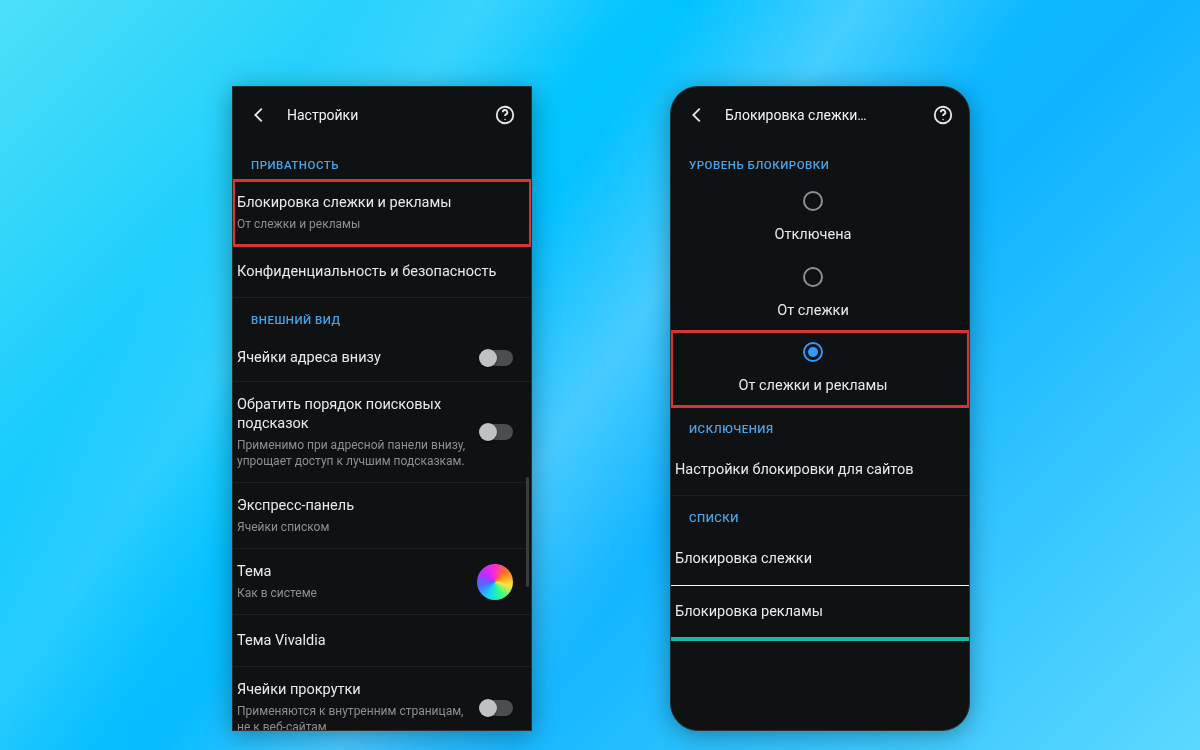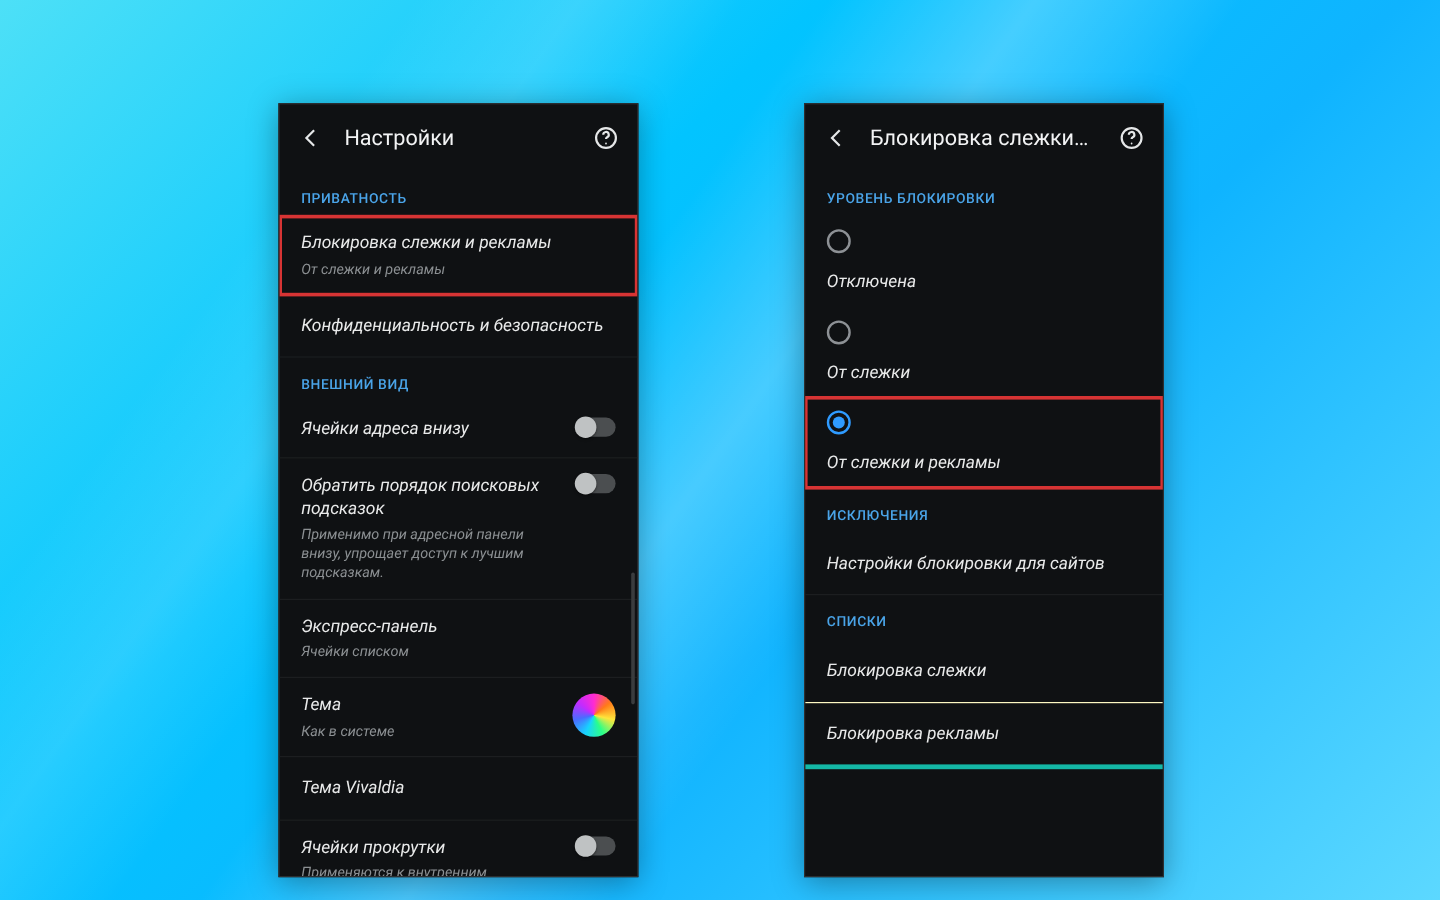--- a/index.html
+++ b/index.html
@@ -24,45 +24,45 @@
     position: absolute;
     width: 300px;
     height: 645px;
     background: #0f1113;
     border: 1px solid #2d2f31;
     box-shadow: 0 4px 24px rgba(0,0,0,0.35);
     color: #e5e7e8;
     overflow: hidden;
   }
   .phone.left { left: 232px; top: 86px; }
-  .phone.right{ left: 670px; top: 86px; }
+  .phone.right{ left: 670px; top: 86px; border-radius: 28px; }
 
   .header {
     display:flex; align-items:center; gap: 14px;
     height: 56px; padding: 0 12px;
   }
   .header .title {
-    font-size: 18px; font-weight: 400; flex: 1;
+    font-size: 14px; font-weight: 400; flex: 1;
     white-space: nowrap; overflow:hidden; text-overflow:ellipsis;
     color:#f2f3f4;
   }
   .icon-btn { width:28px; height:28px; display:flex; align-items:center; justify-content:center; color:#e5e7e8; }
   .icon-btn svg { width:22px; height:22px; stroke:currentColor; fill:none; stroke-width:2; }
 
   .section-label {
     font-size: 11.5px; letter-spacing: .5px;
     color:#4aa4e8;
     padding: 15px 18px 8px;
     font-weight:500;
   }
 
   .row {
-    padding: 13px 18px 13px 18px;
+    padding: 13px 18px 13px 4px;
     border-bottom: 1px solid #1c1e20;
-    display:flex; gap:14px;font-style:italic;
+    display:flex; align-items:center; gap:14px;
   }
   .row:last-child { border-bottom:none; }
   .row .texts { flex:1; min-width:0; }
   .row .title-t { font-size: 14.5px; color:#e9eaea; line-height:1.35; }
   .row .sub { font-size: 12px; color:#8c9093; line-height:1.35; margin-top:3px;}
   .row.single { padding-top:16px; padding-bottom:16px; }
 
   .toggle {
     width:32px; height:16px; border-radius:10px;
     background:#4b4e50; position:relative; flex:none;

